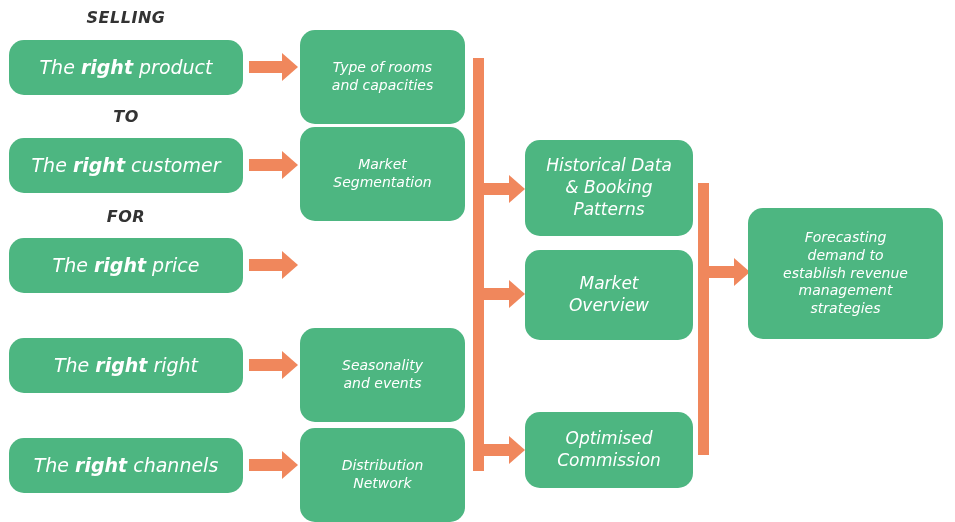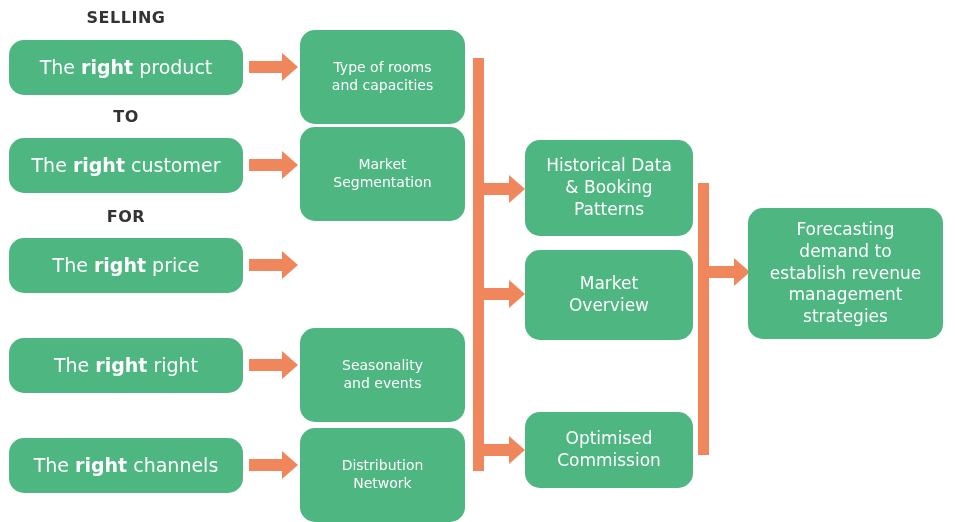--- a/index.html
+++ b/index.html
@@ -9,20 +9,21 @@
     --box_text: #ffffff;
   }
   html, body { margin: 0; padding: 0; background: #ffffff; }
   .canvas {
     position: relative;
     width: 955px;
     height: 522px;
     background: #ffffff;
     font-family: "DejaVu Sans", "Liberation Sans", sans-serif;
     overflow: hidden;
+    font-style: italic;
   }
   .step-label {
     position: absolute;
     left: 9px;
     width: 234px;
     text-align: center;
     font-size: 16px;
     font-weight: bold;
     letter-spacing: 0.5px;
     color: var(--label_text, #333333);
@@ -36,21 +37,21 @@
     align-items: center;
     justify-content: center;
     text-align: center;
     border-radius: 15px;
     line-height: 1.28;
   }
   .gbox .txt { white-space: pre-line; }
   .left-box  { left: 9px;  width: 234px; height: 55px; font-size: 19px; }
   .mid-box   { left: 300px; width: 165px; height: 94px; font-size: 14px; }
   .right-box { left: 525px; width: 168px; font-size: 17px; }
-  .final-box { left: 748px; width: 195px; height: 131px; top: 208px; font-size: 17px; }
+  .final-box { left: 748px; width: 195px; height: 131px; top: 208px; font-size: 14px; }
   .left-box b { font-weight: bold; }
   .arrow {
     position: absolute;
     display: flex;
     align-items: center;
     height: 28px;
   }
   .arrow-body {
     height: 12px;
     background: var(--orange, #f0875c);

